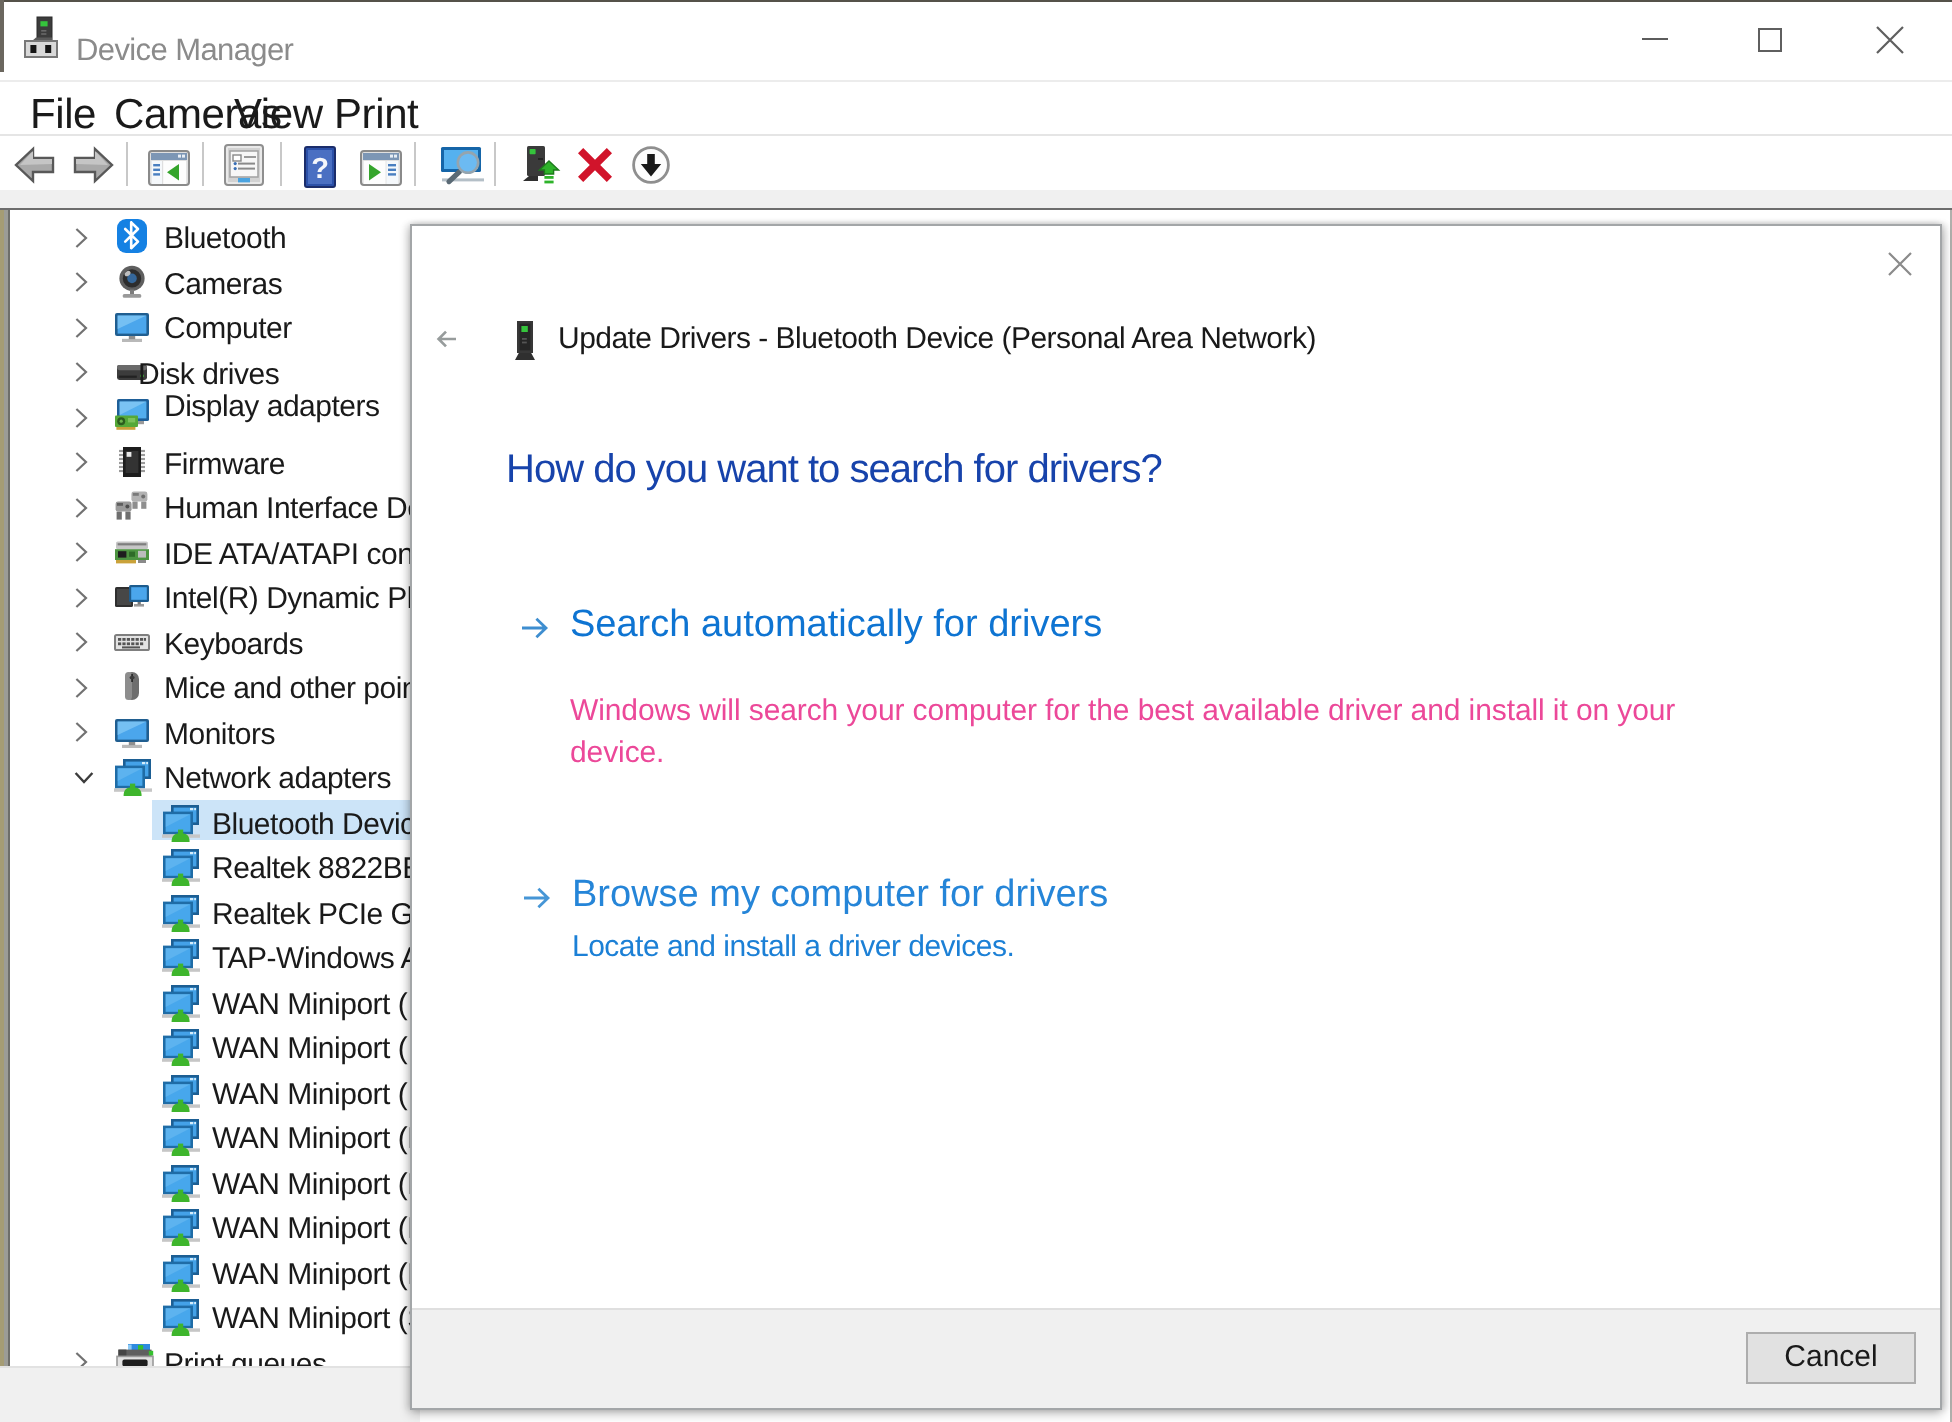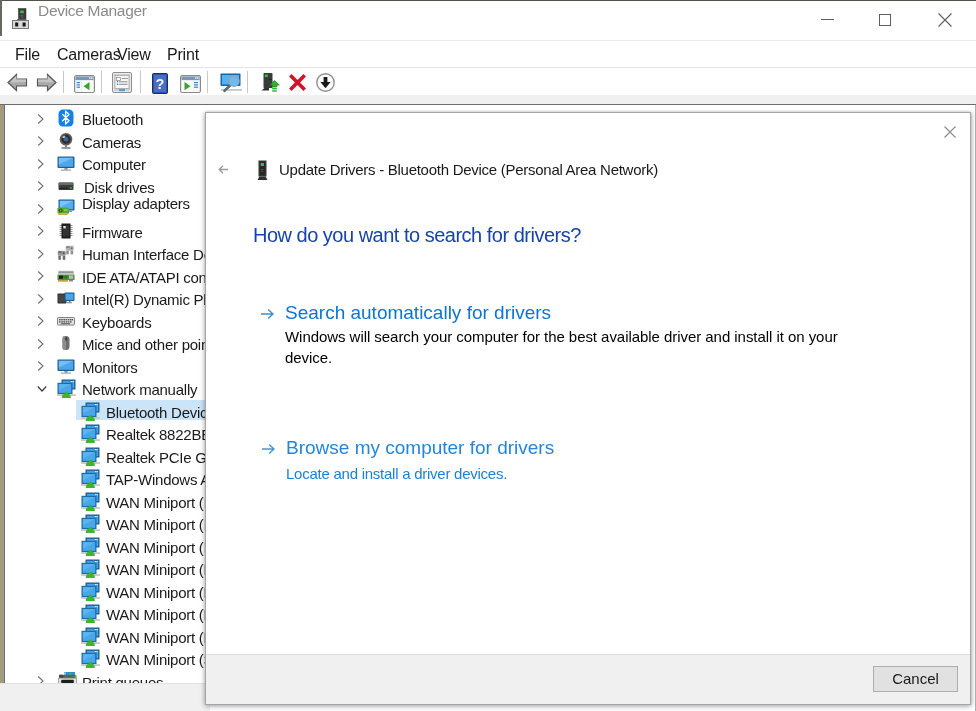--- a/index.html
+++ b/index.html
@@ -1,41 +1,41 @@
 <!DOCTYPE html>
 <html><head><meta charset="utf-8">
 <style>
 * { margin:0; padding:0; box-sizing:border-box; }
 html,body { width:976px; height:711px; background:#ffffff; font-family:"Liberation Sans",sans-serif; overflow:hidden; }
 body { position:relative; }
 .abs { position:absolute; }
 .treetext { font-size:15px; letter-spacing:-0.25px; color:#1a1a1a; white-space:nowrap; }
 .sep { top:71px; width:1px; height:22px; background:#c8c8c8; }
-.menu { font-size:16px; color:#1a1a1a; letter-spacing:-0.2px; }
+.menu { font-size:21px; color:#1a1a1a; letter-spacing:-0.2px; }
 </style></head>
 <body>
 
 <div class="abs" style="left:0;top:0;width:976px;height:1px;background:#55524a"></div>
 <div class="abs" style="left:0;top:0;width:2px;height:36px;background:#6b675f"></div>
 <div class="abs" style="left:0;top:105px;width:2px;height:606px;background:#a59c74"></div>
 <div class="abs" style="left:2px;top:105px;width:2px;height:606px;background:#9c9c96"></div>
 <div class="abs" style="left:4px;top:105px;width:1px;height:606px;background:#6e6e6a"></div>
 <div class="abs" style="left:975px;top:105px;width:1px;height:606px;background:#b0b0ac"></div>
 
 <svg class="abs" style="left:12px;top:8px" width="17" height="21" viewBox="0 0 17 21">
 <rect x="6.5" y="0.5" width="7.5" height="12" fill="#3c3c3c" stroke="#2a2a2a" stroke-width="0.5"></rect>
 <rect x="8.2" y="2.6" width="3.6" height="2.6" fill="#35c43c"></rect>
 <rect x="8.6" y="7" width="2.6" height="0.8" fill="#6a6a6a"></rect>
 <rect x="8.6" y="8.6" width="2.6" height="0.8" fill="#6a6a6a"></rect>
 <path d="M4 12.5 L14 12.5 L14 10.8 L6 10.8 Z" fill="#5a5a5a"></path>
 <rect x="0.5" y="12.5" width="16" height="8" fill="#d9d9d9" stroke="#787878" stroke-width="1"></rect>
 <rect x="3.2" y="14.5" width="3" height="4" fill="#161616"></rect>
 <rect x="10.6" y="14.5" width="3" height="4" fill="#161616"></rect>
 </svg>
-<div class="abs" style="left:38px;top:2px;font-size:15.5px;letter-spacing:-0.3px;color:#8b8b8b">Device Manager</div>
+<div class="abs" style="left:38px;top:17px;font-size:15.5px;letter-spacing:-0.3px;color:#8b8b8b">Device Manager</div>
 <div class="abs" style="left:821px;top:19px;width:13px;height:1px;background:#5c5c5c"></div>
 <div class="abs" style="left:879px;top:14px;width:12px;height:12px;border:1px solid #5f5f5f"></div>
 <svg class="abs" style="left:938px;top:13px" width="14" height="14" viewBox="0 0 14 14">
     <path d="M0.5 0.5 L13.5 13.5 M13.5 0.5 L0.5 13.5" stroke="#5f5f5f" stroke-width="1.1"></path>
   </svg>
 
 <div class="abs" style="left:0;top:40px;width:976px;height:1px;background:#ececec"></div>
 <div class="abs menu" style="left:15px;top:46px">File</div>
 <div class="abs menu" style="left:57px;top:46px">Cameras</div>
 <div class="abs menu" style="left:117px;top:46px">View</div>
@@ -156,21 +156,21 @@
 <div class="abs treetext" style="left:82px;top:156.15px">Computer</div>
 <svg class="abs" style="left:36px;top:180.45px" width="9" height="12" viewBox="0 0 9 12">
     <path d="M2.2 1.5 L7 6 L2.2 10.5" fill="none" stroke="#727272" stroke-width="1.1"></path>
   </svg>
 <div class="abs" style="left:57px;top:176.75px;width:19px;height:19px"><svg width="18" height="18" viewBox="0 0 18 18">
 <rect x="1.5" y="5.5" width="15" height="7.5" rx="1.2" fill="#3c3c3c"></rect>
 <rect x="1.5" y="5.5" width="15" height="2.6" rx="1.2" fill="#6a6a6a"></rect>
 <rect x="2.4" y="10.8" width="9" height="1.1" fill="#222"></rect>
 <rect x="13" y="10.2" width="2" height="1.4" rx="0.5" fill="#49c53e"></rect>
 </svg></div>
-<div class="abs treetext" style="left:84px;top:178.65px">Disk drives</div>
+<div class="abs treetext" style="left:69px;top:178.65px">Disk drives</div>
 <svg class="abs" style="left:36px;top:202.95px" width="9" height="12" viewBox="0 0 9 12">
     <path d="M2.2 1.5 L7 6 L2.2 10.5" fill="none" stroke="#727272" stroke-width="1.1"></path>
   </svg>
 <div class="abs" style="left:57px;top:199.25px;width:19px;height:19px"><svg width="18" height="18" viewBox="0 0 18 18">
 <rect x="1.5" y="0.5" width="16" height="11" rx="0.8" fill="#1e5f98"></rect>
 <rect x="2.8" y="1.8" width="13.4" height="8.4" fill="#52aeee"></rect>
 <path d="M2.8 1.8 L16.2 1.8 L2.8 8.5 Z" fill="#85c8f4" opacity="0.8"></path>
 <rect x="11" y="11.5" width="4" height="1.6" fill="#9a9a9a"></rect>
 <rect x="0.5" y="8.8" width="11.5" height="5.7" rx="0.5" fill="#55a838"></rect>
 <circle cx="3.6" cy="11.6" r="2" fill="#2c5c1e"></circle>
@@ -290,21 +290,21 @@
 <rect x="5.8" y="1.8" width="11.4" height="7.4" fill="#44a2e8"></rect>
 <rect x="14" y="2" width="1.6" height="1.1" fill="#d5ecfb"></rect>
       <rect x="16.1" y="2" width="0.9" height="1.1" fill="#d5ecfb"></rect>
 <rect x="0.5" y="3.8" width="15" height="11.4" fill="#1f6ca6"></rect>
 <rect x="1.8" y="5.1" width="12.4" height="8.8" fill="#47a7ec"></rect>
 <path d="M1.8 5.1 L14.2 5.1 L1.8 11.5 Z" fill="#6fbdf2" opacity="0.55"></path>
 <rect x="0" y="15.2" width="19" height="1.7" fill="#c6c6c6"></rect>
 <rect x="8" y="12.8" width="2.6" height="2.8" fill="#3eb52c"></rect>
 <path d="M4.8 19 C4.8 16.2 5.8 14.6 9.3 14.6 C12.8 14.6 13.8 16.2 13.8 19 Z" fill="#3eb52c"></path>
 </svg></div>
-<div class="abs treetext" style="left:82px;top:381.15px">Network manually</div>
+<div class="abs treetext" style="left:82px;top:381.15px">Network adapters</div>
 <div class="abs" style="left:76px;top:399.50px;width:129px;height:20px;background:#cce4f8"></div>
 <div class="abs" style="left:81px;top:401.75px;width:19px;height:19px"><svg width="19" height="19" viewBox="0 0 19 19">
 <rect x="4.5" y="0.5" width="14" height="10" fill="#1c5e93"></rect>
 <rect x="5.8" y="1.8" width="11.4" height="7.4" fill="#44a2e8"></rect>
 <rect x="14" y="2" width="1.6" height="1.1" fill="#d5ecfb"></rect>
       <rect x="16.1" y="2" width="0.9" height="1.1" fill="#d5ecfb"></rect>
 <rect x="0.5" y="3.8" width="15" height="11.4" fill="#1f6ca6"></rect>
 <rect x="1.8" y="5.1" width="12.4" height="8.8" fill="#47a7ec"></rect>
 <path d="M1.8 5.1 L14.2 5.1 L1.8 11.5 Z" fill="#6fbdf2" opacity="0.55"></path>
 <rect x="0" y="15.2" width="19" height="1.7" fill="#c6c6c6"></rect>
@@ -488,21 +488,21 @@
 <rect x="4" y="10.8" width="2.4" height="0.9" fill="#555"></rect>
 <path d="M0.5 20 L2.4 16.5 L8.6 16.5 L10.5 20 Z" fill="#2f2f2f"></path>
 </svg>
 <div class="abs" style="left:279px;top:161.2px;font-size:15px;letter-spacing:-0.27px;color:#191919">Update Drivers - Bluetooth Device (Personal Area Network)</div>
 <div class="abs" style="left:253px;top:224px;font-size:20px;letter-spacing:-0.5px;color:#1743ab">How do you want to search for drivers?</div>
 
 <svg class="abs" style="left:260px;top:307.5px" width="15" height="12" viewBox="0 0 15 12">
     <path d="M1 6 L13 6 M8.2 1.4 L13 6 L8.2 10.6" fill="none" stroke="#3e8ed0" stroke-width="1.4"></path>
   </svg>
 <div class="abs" style="left:285px;top:301.7px;font-size:19px;color:#0e74d2">Search automatically for drivers</div>
-<div class="abs" style="left:285px;top:327px;font-size:15px;letter-spacing:-0.05px;line-height:20.5px;color:#000000;width:600px">Windows will search your computer for the best available driver and install it on your device.</div>
+<div class="abs" style="left:285px;top:346px;font-size:15px;letter-spacing:-0.05px;line-height:20.5px;color:#ec4899;width:600px">Windows will search your computer for the best available driver and install it on your device.</div>
 
 <svg class="abs" style="left:261px;top:443px" width="15" height="12" viewBox="0 0 15 12">
     <path d="M1 6 L13 6 M8.2 1.4 L13 6 L8.2 10.6" fill="none" stroke="#4696d6" stroke-width="1.4"></path>
   </svg>
 <div class="abs" style="left:286px;top:437.1px;font-size:19px;color:#2585d8">Browse my computer for drivers</div>
 <div class="abs" style="left:286px;top:465px;font-size:15px;letter-spacing:-0.25px;color:#1c80d6">Locate and install a driver devices.</div>
 
 <div class="abs" style="left:206px;top:654px;width:764px;height:50px;background:#f0f0f0;border-top:1px solid #dfdfdf"></div>
 <div class="abs" style="left:873px;top:666px;width:85px;height:26px;background:#e1e1e1;border:1px solid #adadad;font-size:15px;color:#1a1a1a;text-align:center;line-height:24px">Cancel</div>
 

